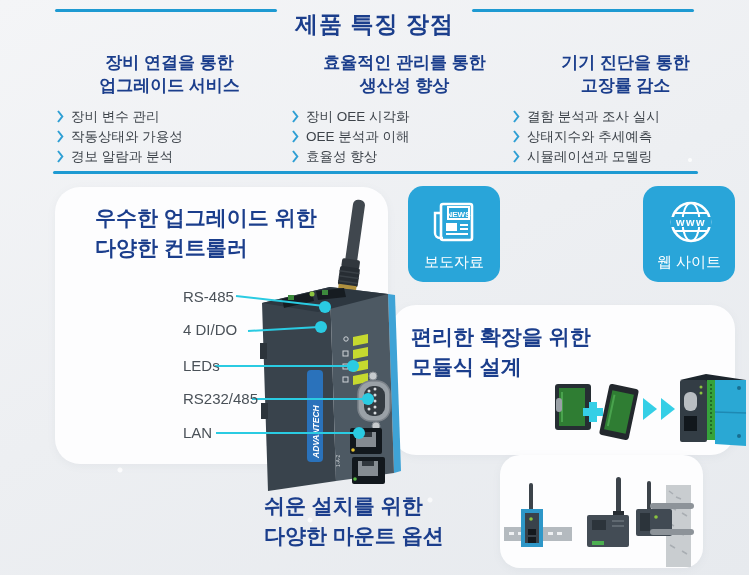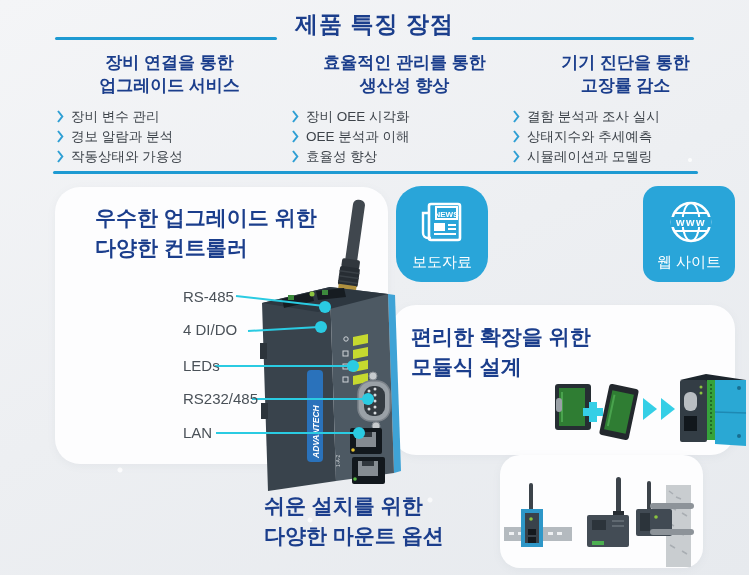--- a/index.html
+++ b/index.html
@@ -7,21 +7,21 @@
   .stage{position:relative;width:749px;height:575px;overflow:hidden;
     background:linear-gradient(155deg,#f4f5f7 0%,#edeff2 50%,#e7eaee 100%);}
   .stage::before{content:"";position:absolute;inset:0;pointer-events:none;
     background-image:
       radial-gradient(circle 2px at 120px 470px, rgba(255,255,255,.9) 0 2px, transparent 3px),
       radial-gradient(circle 2px at 310px 520px, rgba(255,255,255,.8) 0 2px, transparent 3px),
       radial-gradient(circle 1.5px at 60px 320px, rgba(255,255,255,.8) 0 1.5px, transparent 2.5px),
       radial-gradient(circle 2px at 430px 500px, rgba(255,255,255,.7) 0 2px, transparent 3px),
       radial-gradient(circle 1.5px at 690px 160px, rgba(255,255,255,.8) 0 1.5px, transparent 2.5px),
       radial-gradient(circle 1.5px at 560px 120px, rgba(255,255,255,.7) 0 1.5px, transparent 2.5px);}
-  .title-row{position:absolute;left:55px;right:55px;top:9px;display:flex;align-items:flex-end;gap:18px;}
+  .title-row{position:absolute;left:55px;right:55px;top:9px;display:flex;align-items:flex-start;gap:18px;}
   .title-row .hline{flex:1;height:3px;background:#1e9ad2;border-radius:2px;}
   .page-title{font-size:23px;font-weight:700;color:#1b3e8c;letter-spacing:1px;white-space:nowrap;}
   .fcol{position:absolute;top:52px;width:225px;}
   .fcol-1{left:57px;} .fcol-2{left:292px;} .fcol-3{left:513px;}
   .fcol h3{margin:0 0 9px 0;font-size:17px;line-height:1.35;color:#1b3e8c;font-weight:700;text-align:center;}
   .fitem{display:flex;align-items:center;font-size:13.5px;color:#3d434a;line-height:1.42;margin-bottom:1px;}
   .fitem .chev{margin-right:7px;display:inline-flex;}
   .divider{position:absolute;left:53px;top:171px;width:645px;height:3px;background:#1e9ad2;border-radius:2px;}
   .card{position:absolute;background:#fdfdfe;border-radius:25px;box-shadow:0 2px 8px rgba(120,130,145,.07);}
   .main-card{left:55px;top:187px;width:333px;height:277px;}
@@ -30,21 +30,21 @@
   .modular-title{left:411px;top:322px;}
   .mount-title{left:264px;top:491px;}
   .device-svg{position:absolute;left:252px;top:195px;z-index:2;}
   .callout-svg{position:absolute;left:175px;top:283px;z-index:3;pointer-events:none;}
   .port-label{position:absolute;z-index:3;font-size:15px;color:#4a5158;}
   .pl-0{left:183px;top:288px;} .pl-1{left:183px;top:321px;} .pl-2{left:183px;top:357px;}
   .pl-3{left:183px;top:390px;} .pl-4{left:183px;top:424px;}
   .qbtn{position:absolute;top:186px;width:92px;height:96px;border-radius:15px;background:#29a5d9;
     border:none;display:flex;flex-direction:column;align-items:center;justify-content:flex-start;
     padding:0;cursor:pointer;}
-  .qb-0{left:396px;border-radius:25px;} .qb-1{left:511px;} .qb-2{left:643px;}
+  .qb-0{left:408px;} .qb-1{left:511px;} .qb-2{left:643px;}
   .qbtn .ic{flex:1;display:flex;align-items:center;justify-content:center;padding-top:4px;}
   .qbtn .qlabel{font-size:15px;font-weight:400;color:#ffffff;margin-bottom:10px;white-space:nowrap;}
   .modular-card{left:392px;top:305px;width:343px;height:150px;border-radius:24px;}
   .modular-svg{position:absolute;left:543px;top:350px;z-index:2;}
   .mount-card{left:500px;top:455px;width:203px;height:113px;border-radius:20px;}
   .mount-svg{position:absolute;left:500px;top:457px;z-index:2;}
 </style>
 </head>
 <body>
 
@@ -65,29 +65,29 @@
           </svg>
         </span>
         <span>장비 변수 관리</span>
       </div>
     <div class="fitem">
         <span class="chev">
           <svg width="7" height="13" viewBox="0 0 7 13">
             <polyline points="1,1 5.3,6.5 1,12" stroke="#2f9fd4" stroke-width="2" fill="none"></polyline>
           </svg>
         </span>
+        <span>작동상태와 가용성</span>
+      </div>
+    <div class="fitem">
+        <span class="chev">
+          <svg width="7" height="13" viewBox="0 0 7 13">
+            <polyline points="1,1 5.3,6.5 1,12" stroke="#2f9fd4" stroke-width="2" fill="none"></polyline>
+          </svg>
+        </span>
         <span>경보 알람과 분석</span>
-      </div>
-    <div class="fitem">
-        <span class="chev">
-          <svg width="7" height="13" viewBox="0 0 7 13">
-            <polyline points="1,1 5.3,6.5 1,12" stroke="#2f9fd4" stroke-width="2" fill="none"></polyline>
-          </svg>
-        </span>
-        <span>작동상태와 가용성</span>
       </div>
   </div>
 
   <div class="fcol fcol-3">
     <h3><span>기기 진단을 통한</span><br><span>고장률 감소</span></h3>
     <div class="fitem">
         <span class="chev">
           <svg width="7" height="13" viewBox="0 0 7 13">
             <polyline points="1,1 5.3,6.5 1,12" stroke="#2f9fd4" stroke-width="2" fill="none"></polyline>
           </svg>

